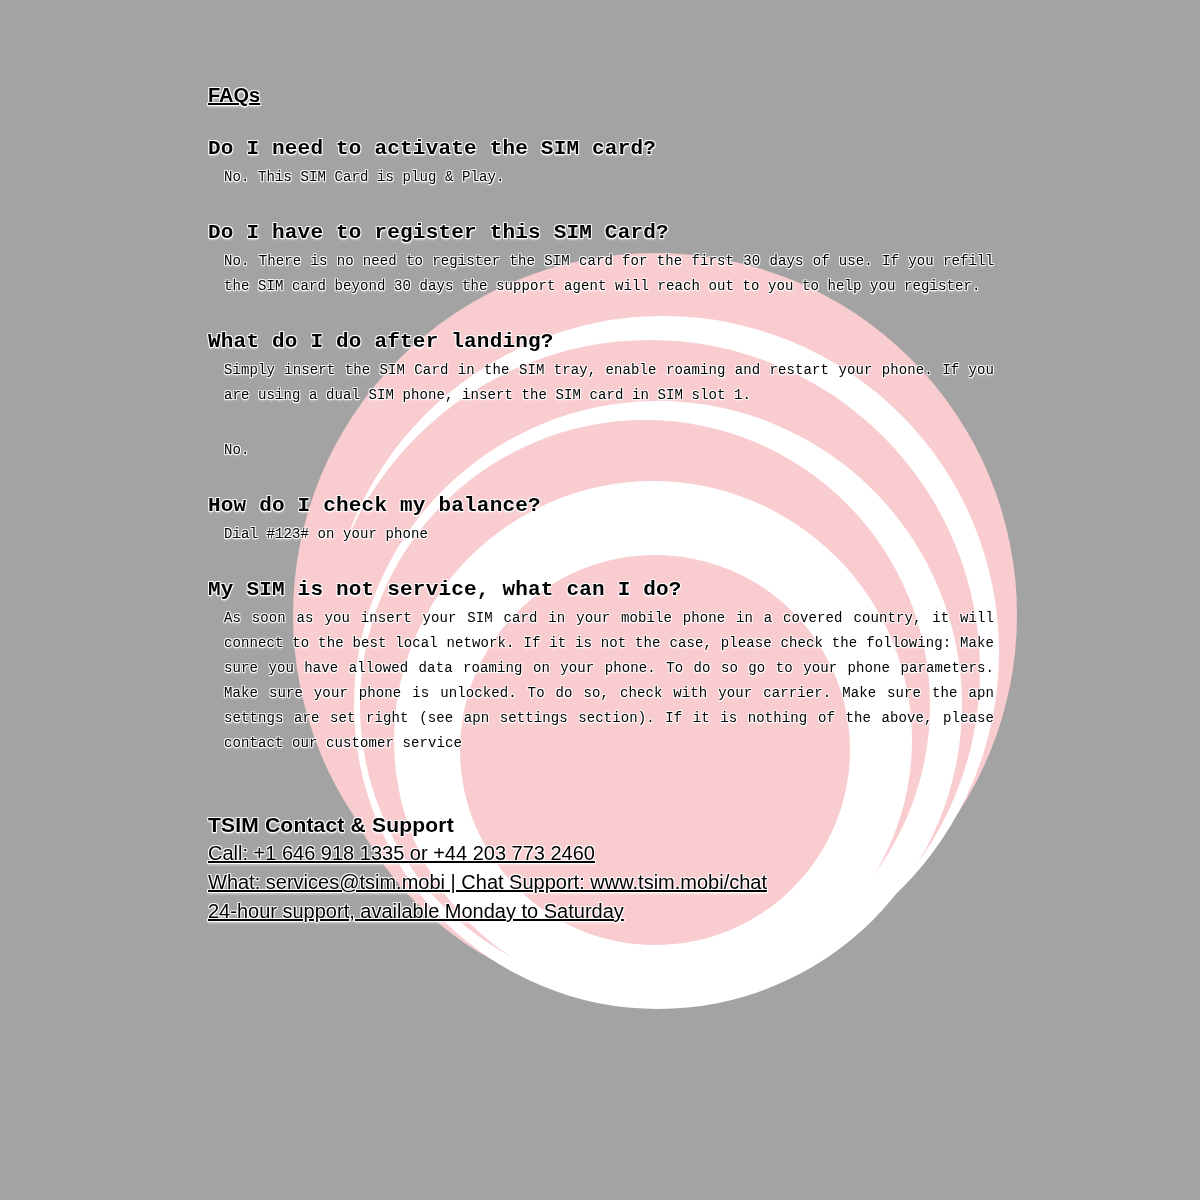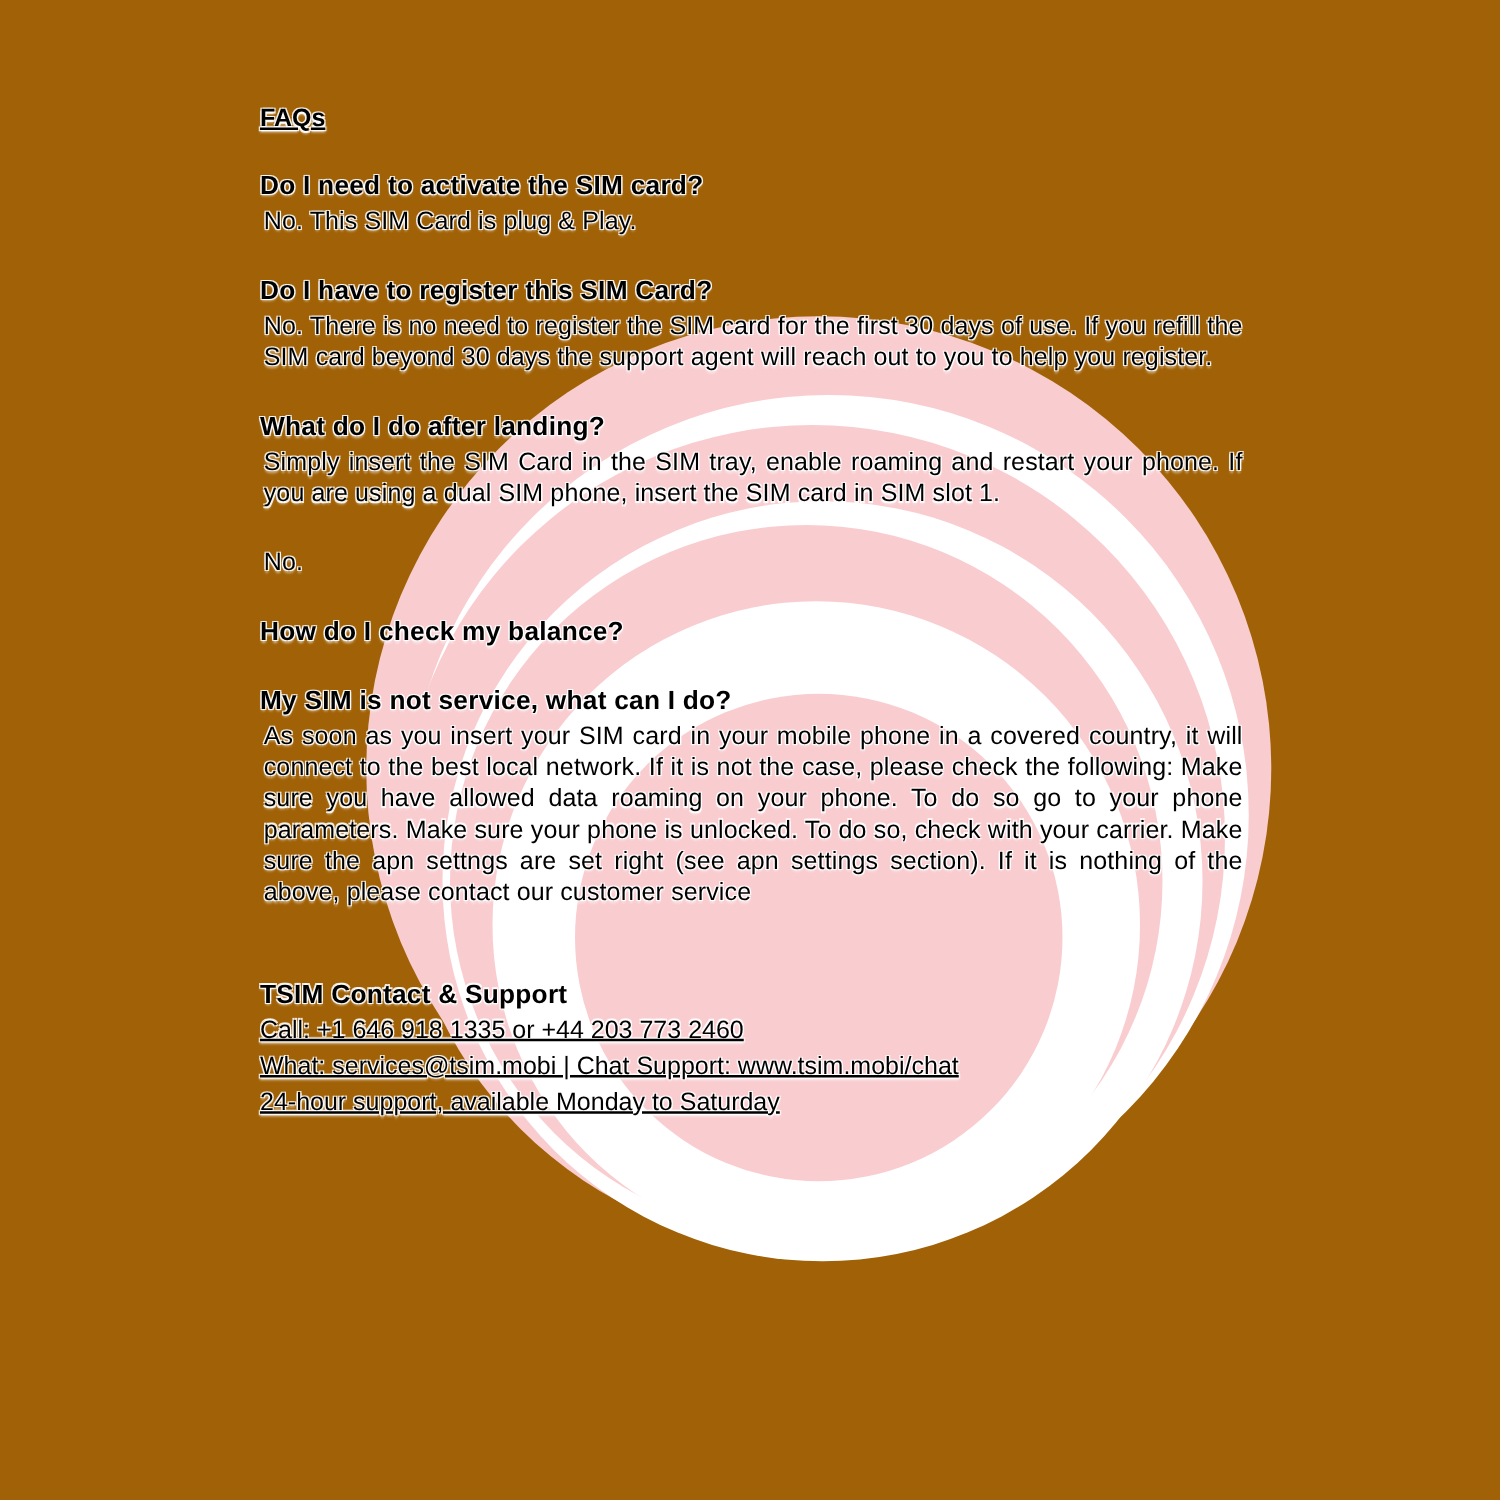--- a/index.html
+++ b/index.html
@@ -4,21 +4,21 @@
 <style>
   html, body {
     margin: 0;
     padding: 0;
     background: #ffffff;
   }
   .page {
     position: relative;
     width: 1200px;
     height: 1200px;
-    background: #a16207;
+    background: #a3a3a3;
     overflow: hidden;
     font-family: "Liberation Sans", sans-serif;
     color: #000000;
   }
   .watermark {
     position: absolute;
     left: 0;
     top: 0;
     width: 1200px;
     height: 1200px;
@@ -41,33 +41,34 @@
   }
   .faq-title {
     font-size: 20px;
     font-weight: 700;
     line-height: 22px;
     text-decoration: underline;
     margin: 0;
   }
   .faq-block {
     margin-top: 30px;
+    font-family: Liberation Mono, monospace;
   }
   .faq-q {
     font-size: 21px;
     font-weight: 700;
     line-height: 25px;
     margin: 0;
     letter-spacing: 0.2px;
   }
   .faq-a {
-    font-size: 20px;
+    font-size: 14px;
     font-weight: 400;
     line-height: 25px;
-    margin: 4px 0 0 3px;
+    margin: 4px 0 0 16px;
     text-align: justify;
     letter-spacing: 0.1px;
   }
   .contact-block {
     margin-top: 56px;
   }
   .contact-line {
     font-size: 20px;
     font-weight: 400;
     line-height: 25px;
@@ -110,20 +111,21 @@
       <p class="faq-q halo">What do I do after landing?</p>
       <p class="faq-a halo">Simply insert the SIM Card in the SIM tray, enable roaming and restart your phone. If you are using a dual SIM phone, insert the SIM card in SIM slot 1.</p>
     </div>
 
     <div class="faq-block">
       <p class="faq-a halo">No.</p>
     </div>
 
     <div class="faq-block">
       <p class="faq-q halo">How do I check my balance?</p>
+      <p class="faq-a halo">Dial #123# on your phone</p>
     </div>
 
 
     <div class="faq-block">
       <p class="faq-q halo">My SIM is not service, what can I do?</p>
       <p class="faq-a halo">As soon as you insert your SIM card in your mobile phone in a covered country, it will connect to the best local network. If it is not the case, please check the following: Make sure you have allowed data roaming on your phone. To do so go to your phone parameters. Make sure your phone is unlocked. To do so, check with your carrier. Make sure the apn settngs are set right (see apn settings section). If it is nothing of the above, please contact our customer service</p>
     </div>
 
     <div class="contact-block">
       <p class="faq-q halo">TSIM Contact &amp; Support</p>

